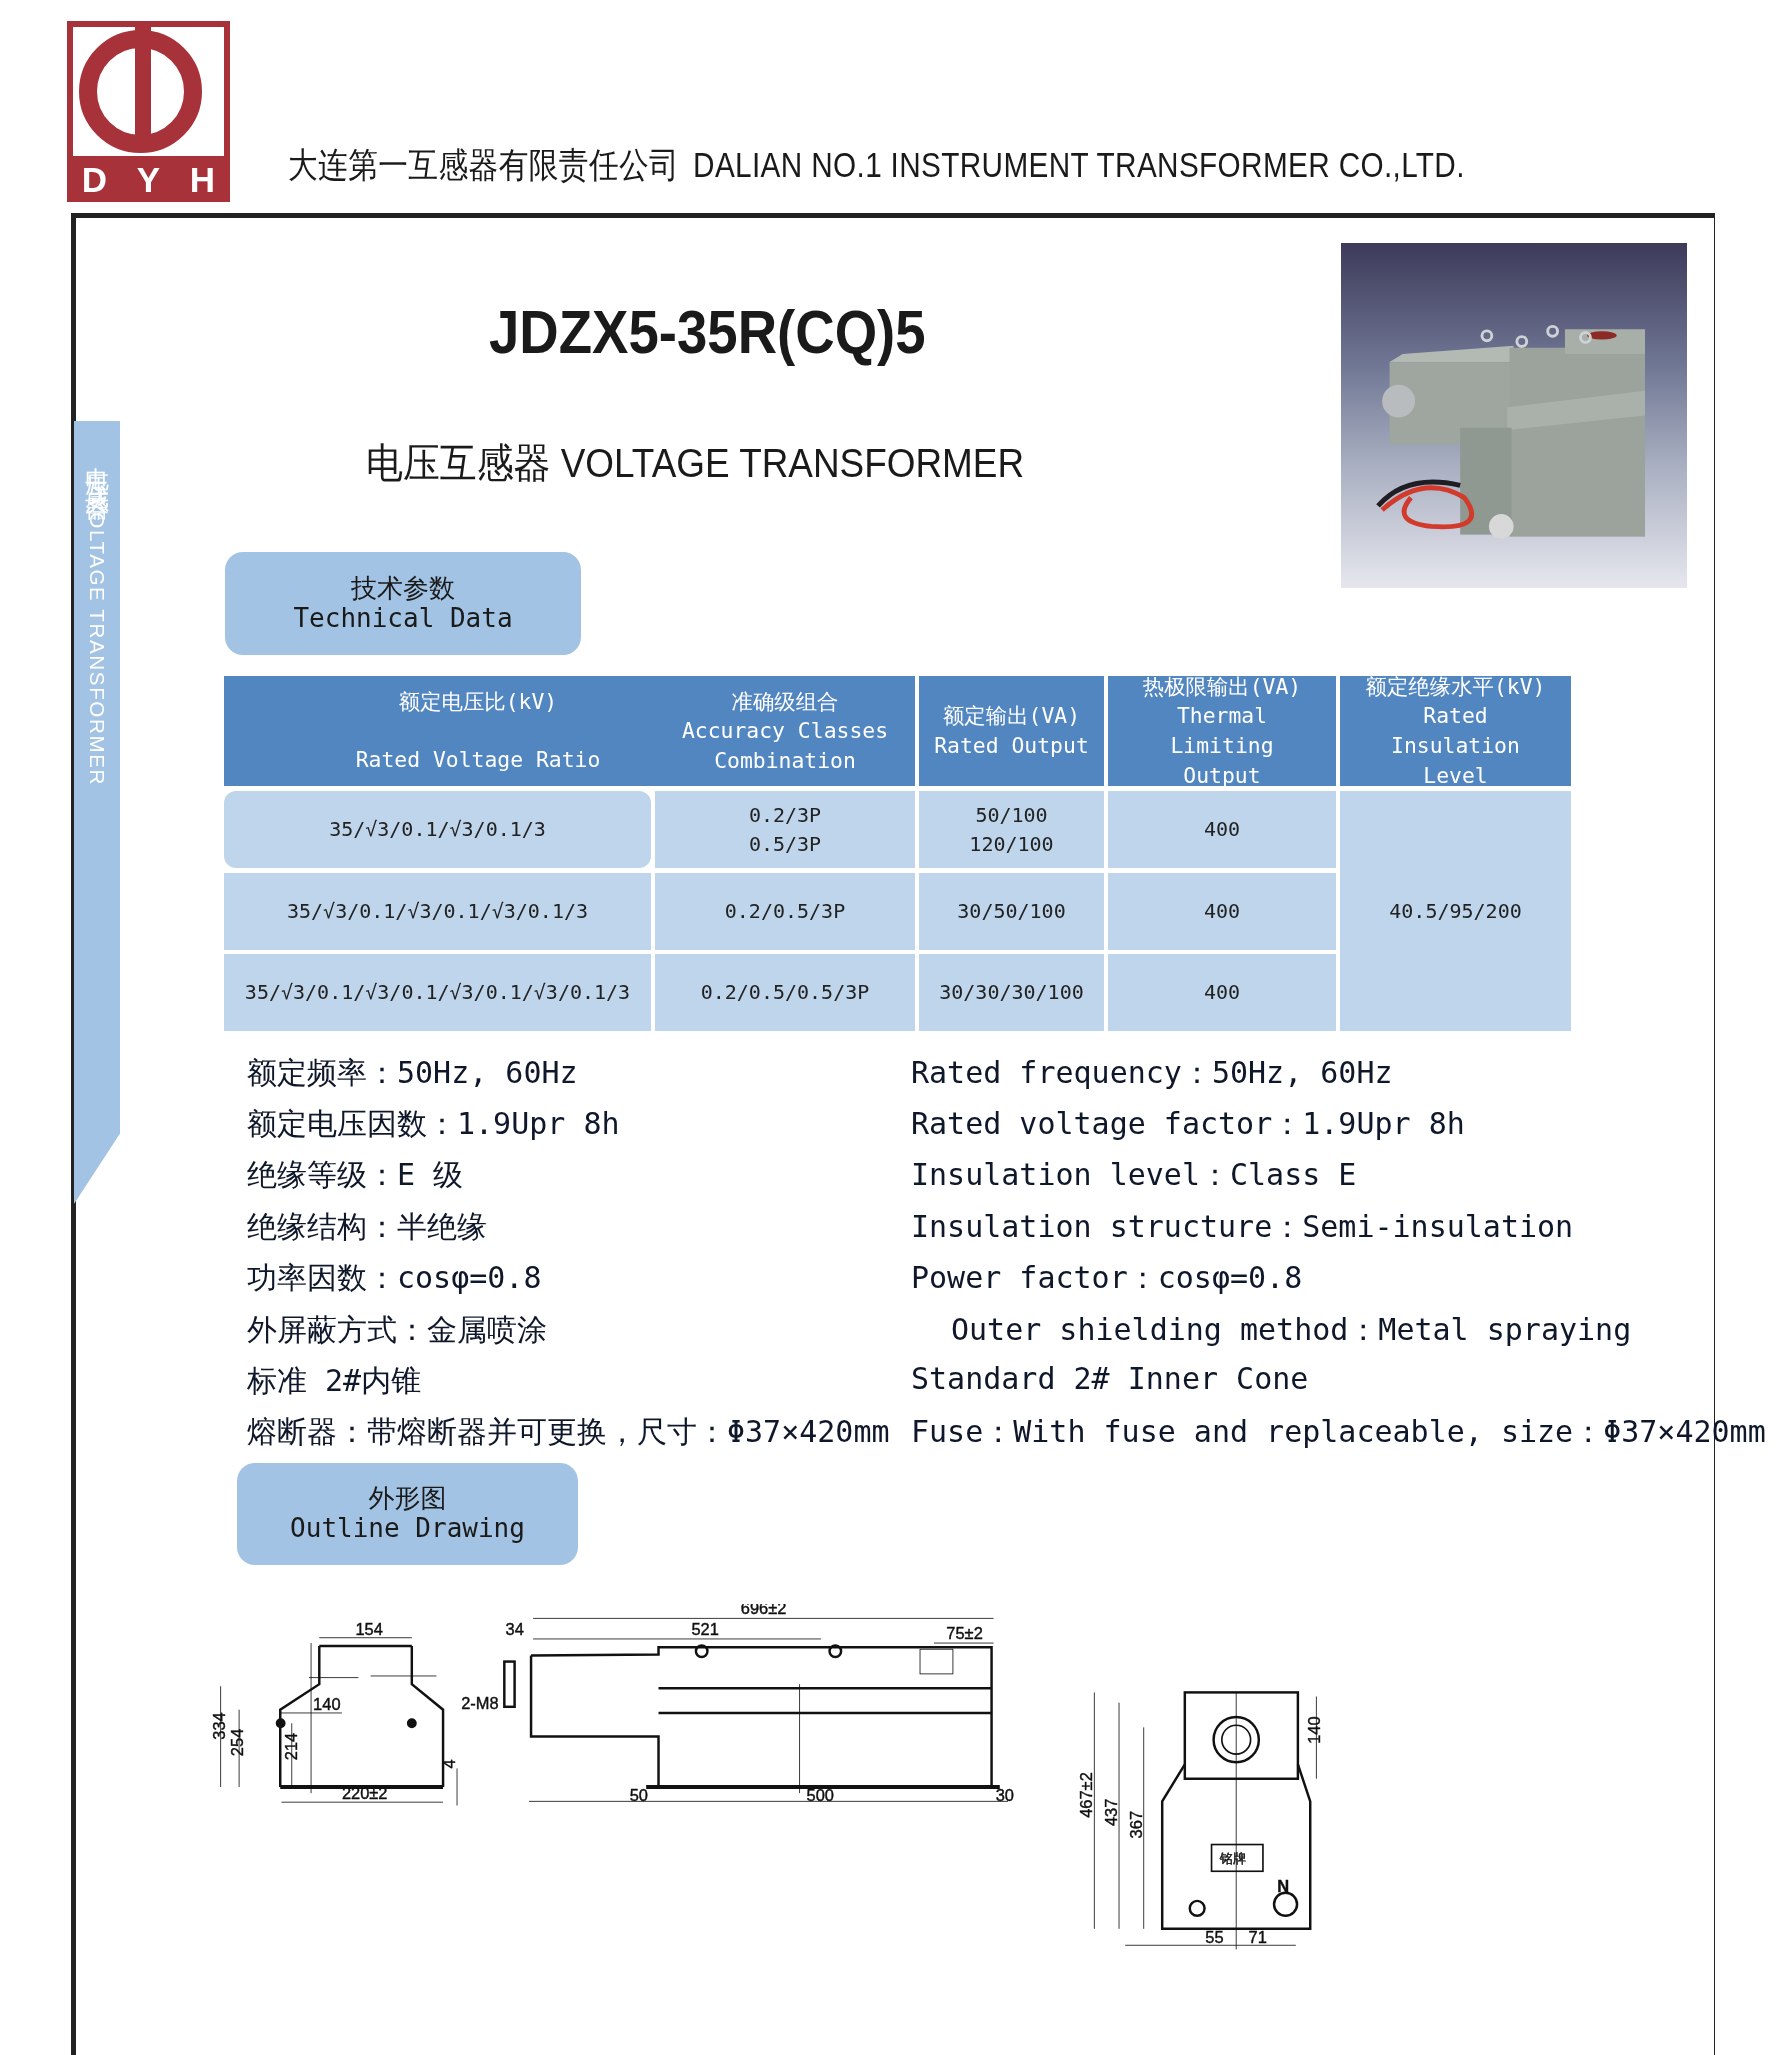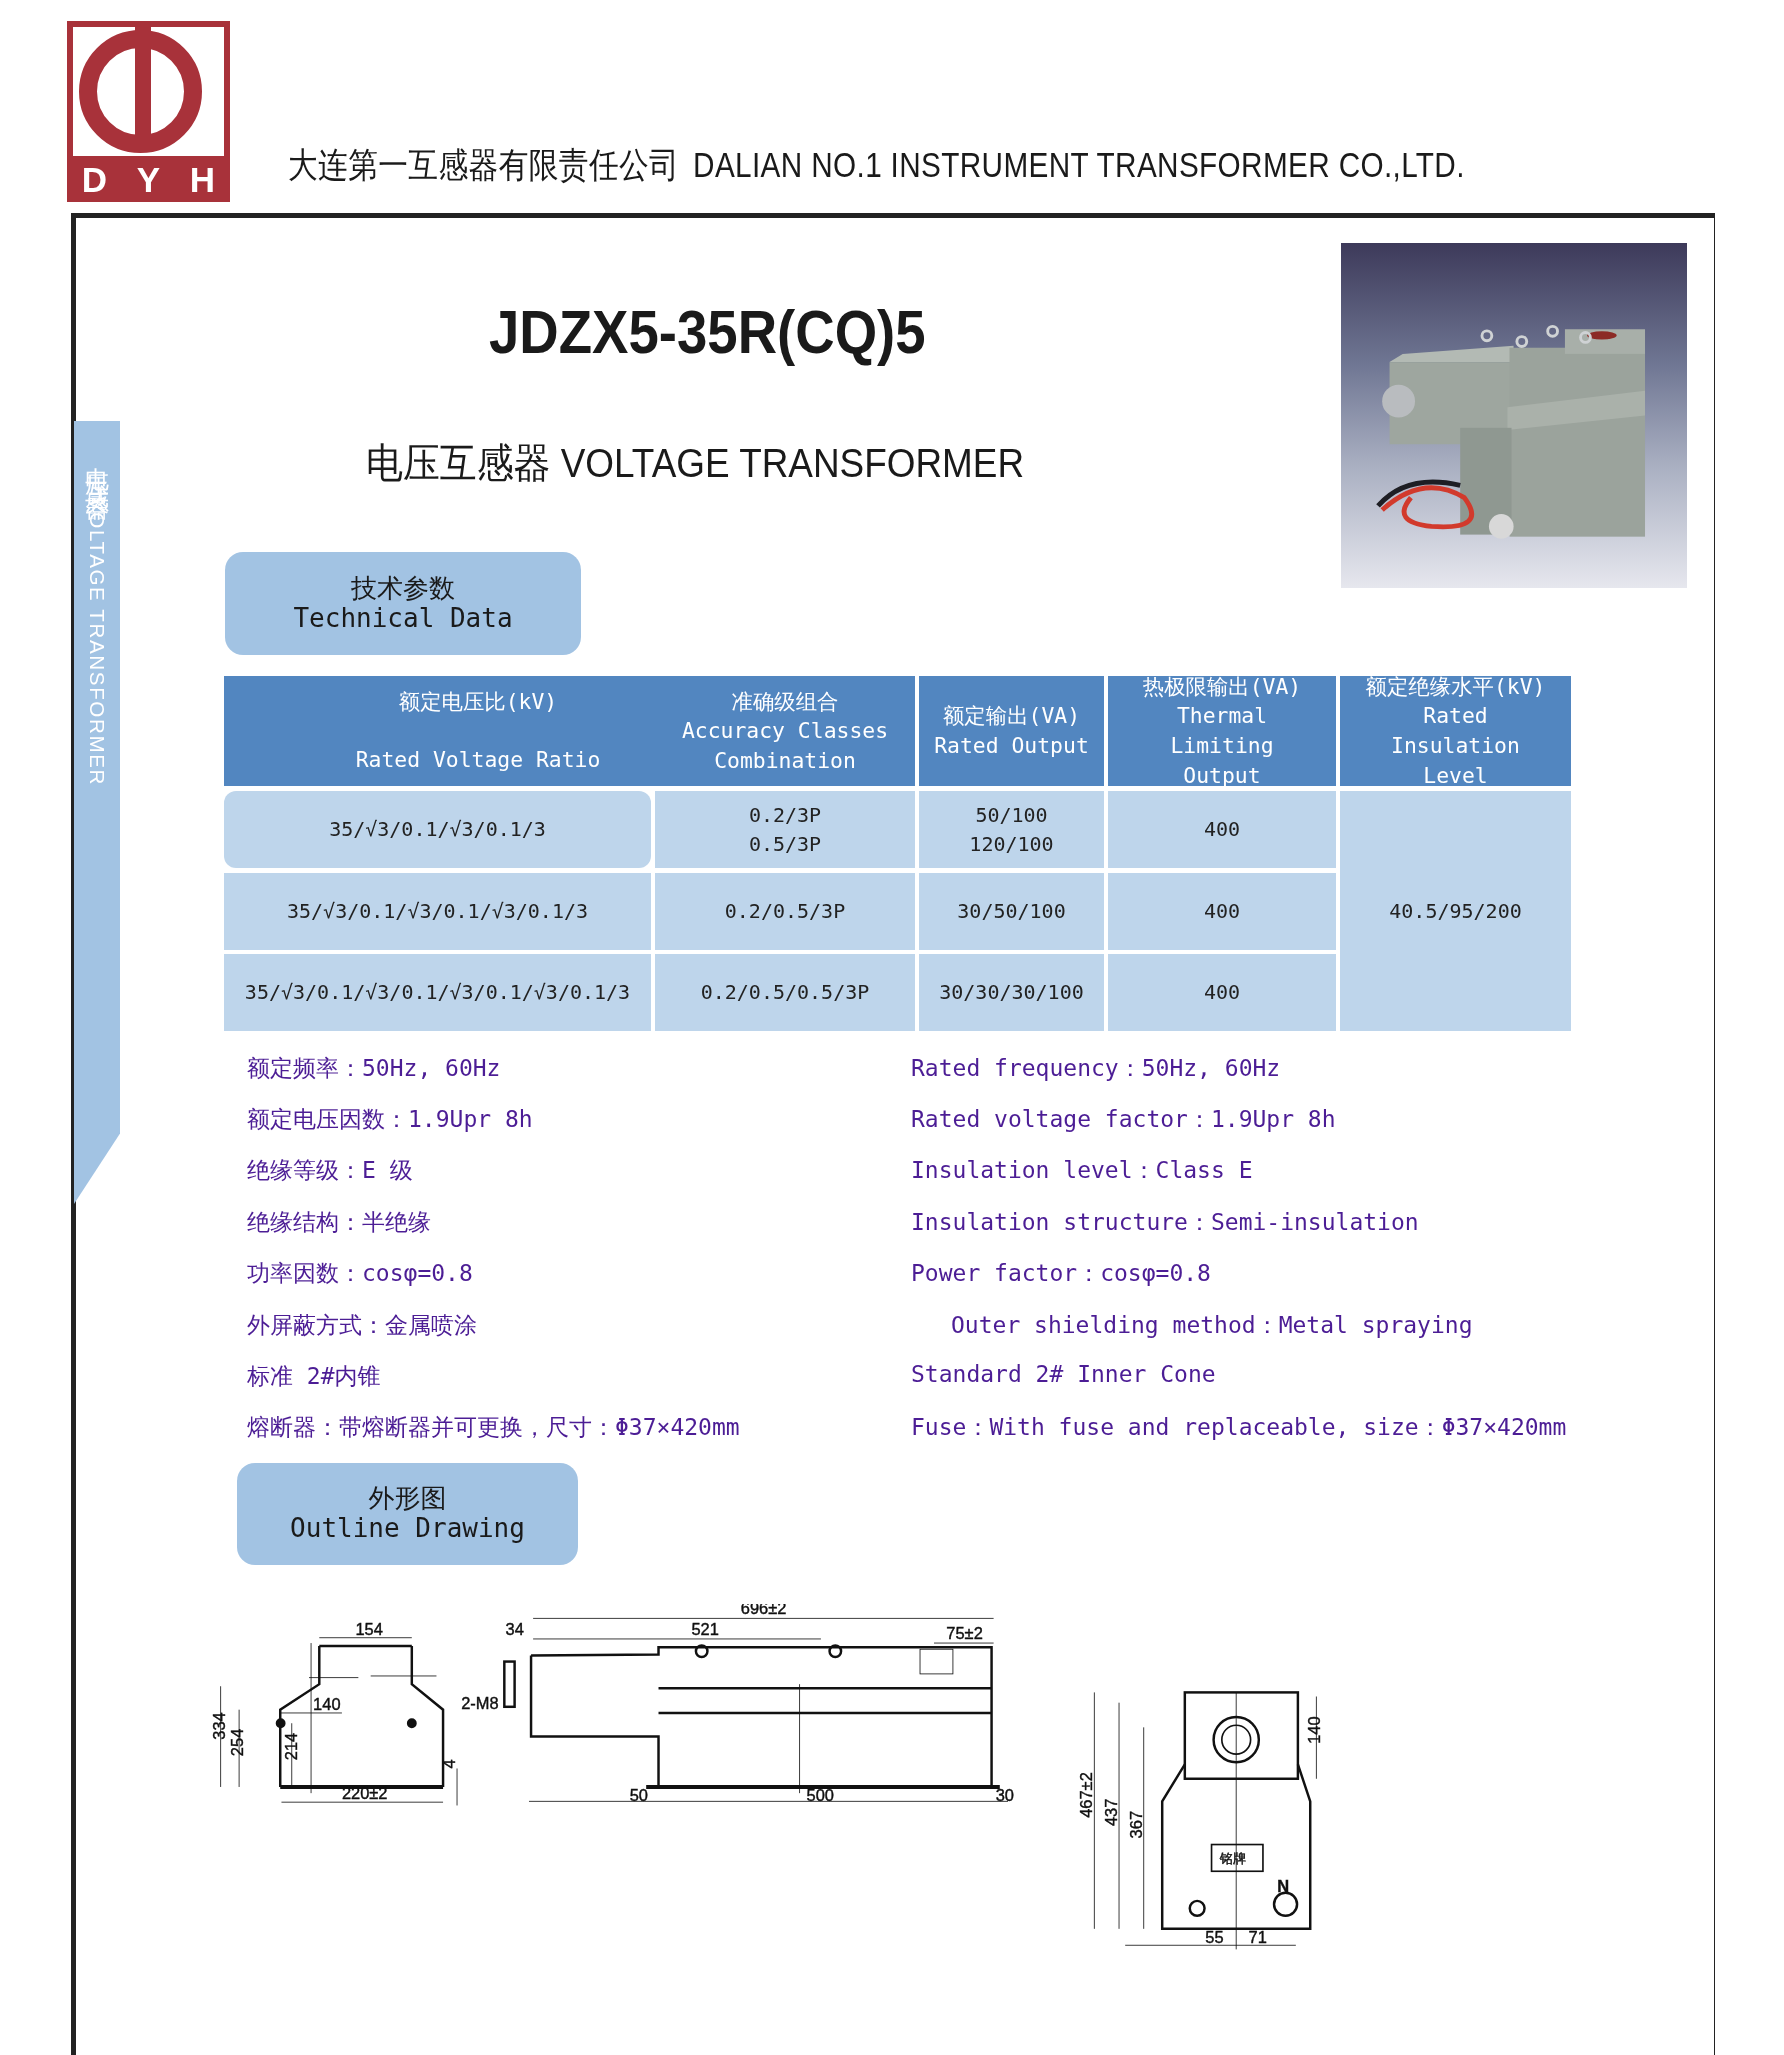--- a/index.html
+++ b/index.html
@@ -36,21 +36,21 @@
   .pill-tech { left:225px; top:552px; width:356px; height:103px; }
   .pill-outline { left:237px; top:1463px; width:341px; height:102px; }
 
   
   .tbl { left:224px; top:676px; width:1347px; height:356px; }
   .tbl .cell { position:absolute; display:flex; flex-direction:column; align-items:center; justify-content:center; text-align:center; font-size:20px; line-height:1.45; }
   .tbl .h { background:#5286c0; color:#fff; font-size:21.4px; line-height:1.38; }
   .tbl .d { background:#bed5eb; color:#222; }
 
   
-  .spec { font-size:23px; white-space:nowrap; color:#4c1d95; }
+  .spec { font-size:30px; white-space:nowrap; color:#0f172a; }
 
   
   .drawing { left:206px; top:1604px; width:1419px; height:699px; }
   .dim { font-family:"Liberation Sans",sans-serif; font-size:40px; fill:#111; }
 </style>
 </head>
 <body>
 
 <div class="abs logo">
   <div class="inner"></div>

